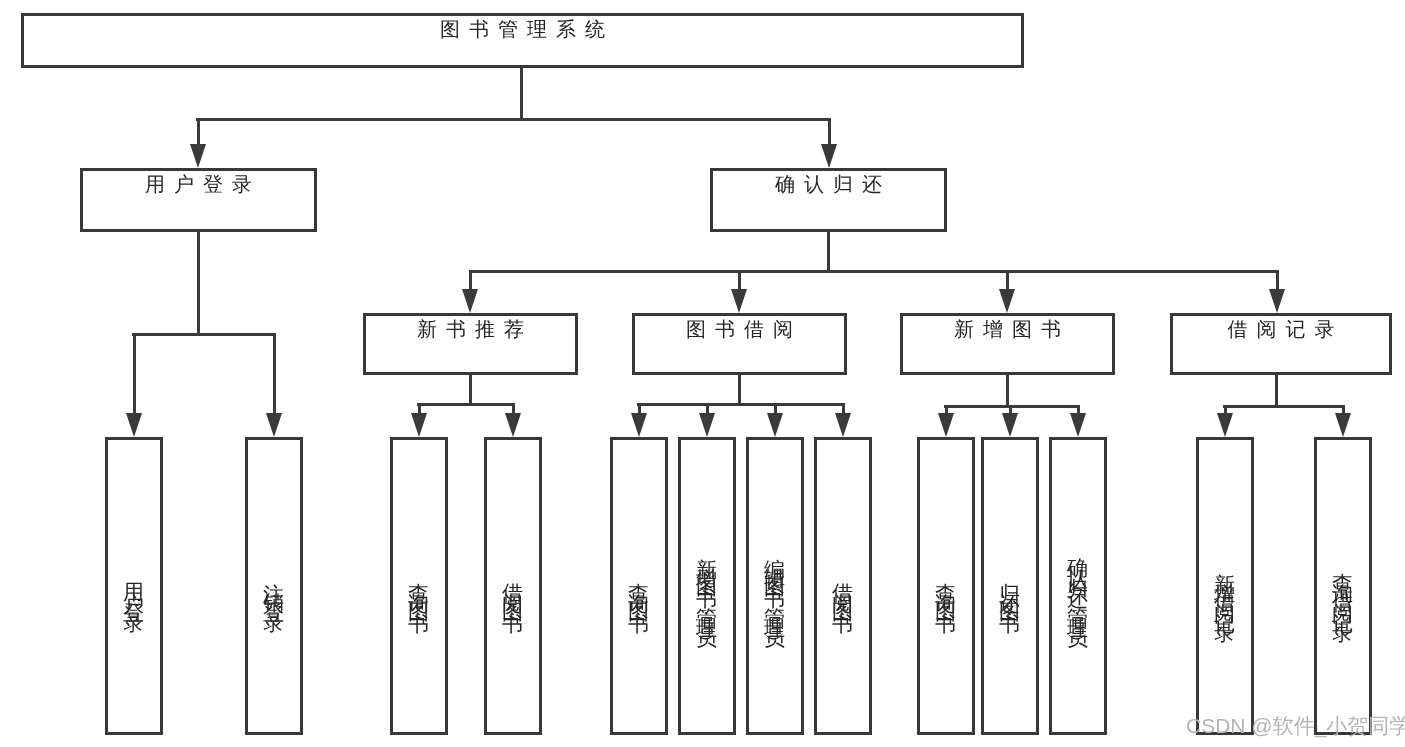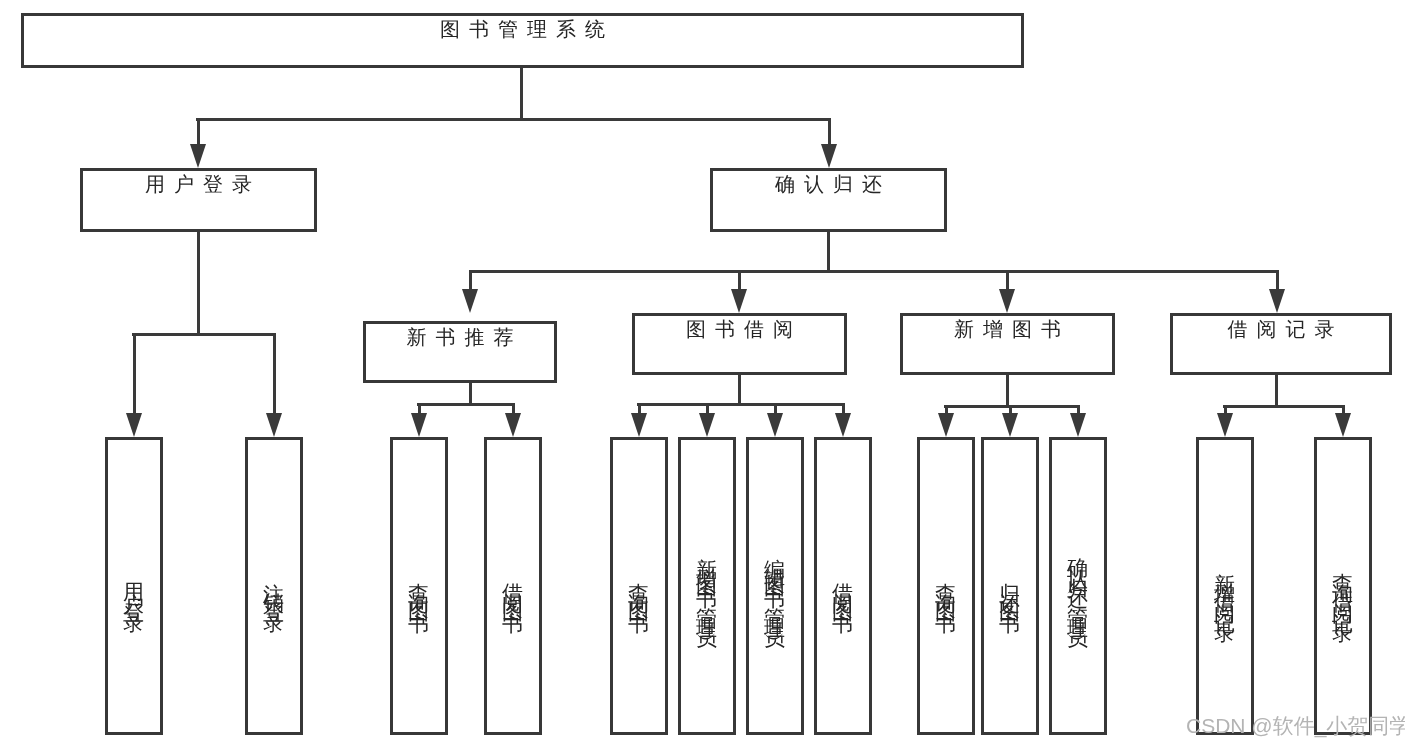--- a/index.html
+++ b/index.html
@@ -52,21 +52,21 @@
     <span>图书管理系统</span>
   </div>
 
   <div class="node" style="left:80px;top:168px;width:237px;height:64px;">
     <span>用户登录</span>
   </div>
   <div class="node" style="left:710px;top:168px;width:237px;height:64px;">
     <span>确认归还</span>
   </div>
 
-  <div class="node" style="left:363px;top:321px;width:194px;height:62px;">
+  <div class="node" style="left:363px;top:313px;width:215px;height:62px;">
     <span>新书推荐</span>
   </div>
   <div class="node" style="left:632px;top:313px;width:215px;height:62px;">
     <span>图书借阅</span>
   </div>
   <div class="node" style="left:900px;top:313px;width:215px;height:62px;">
     <span>新增图书</span>
   </div>
   <div class="node" style="left:1170px;top:313px;width:222px;height:62px;">
     <span>借阅记录</span>

